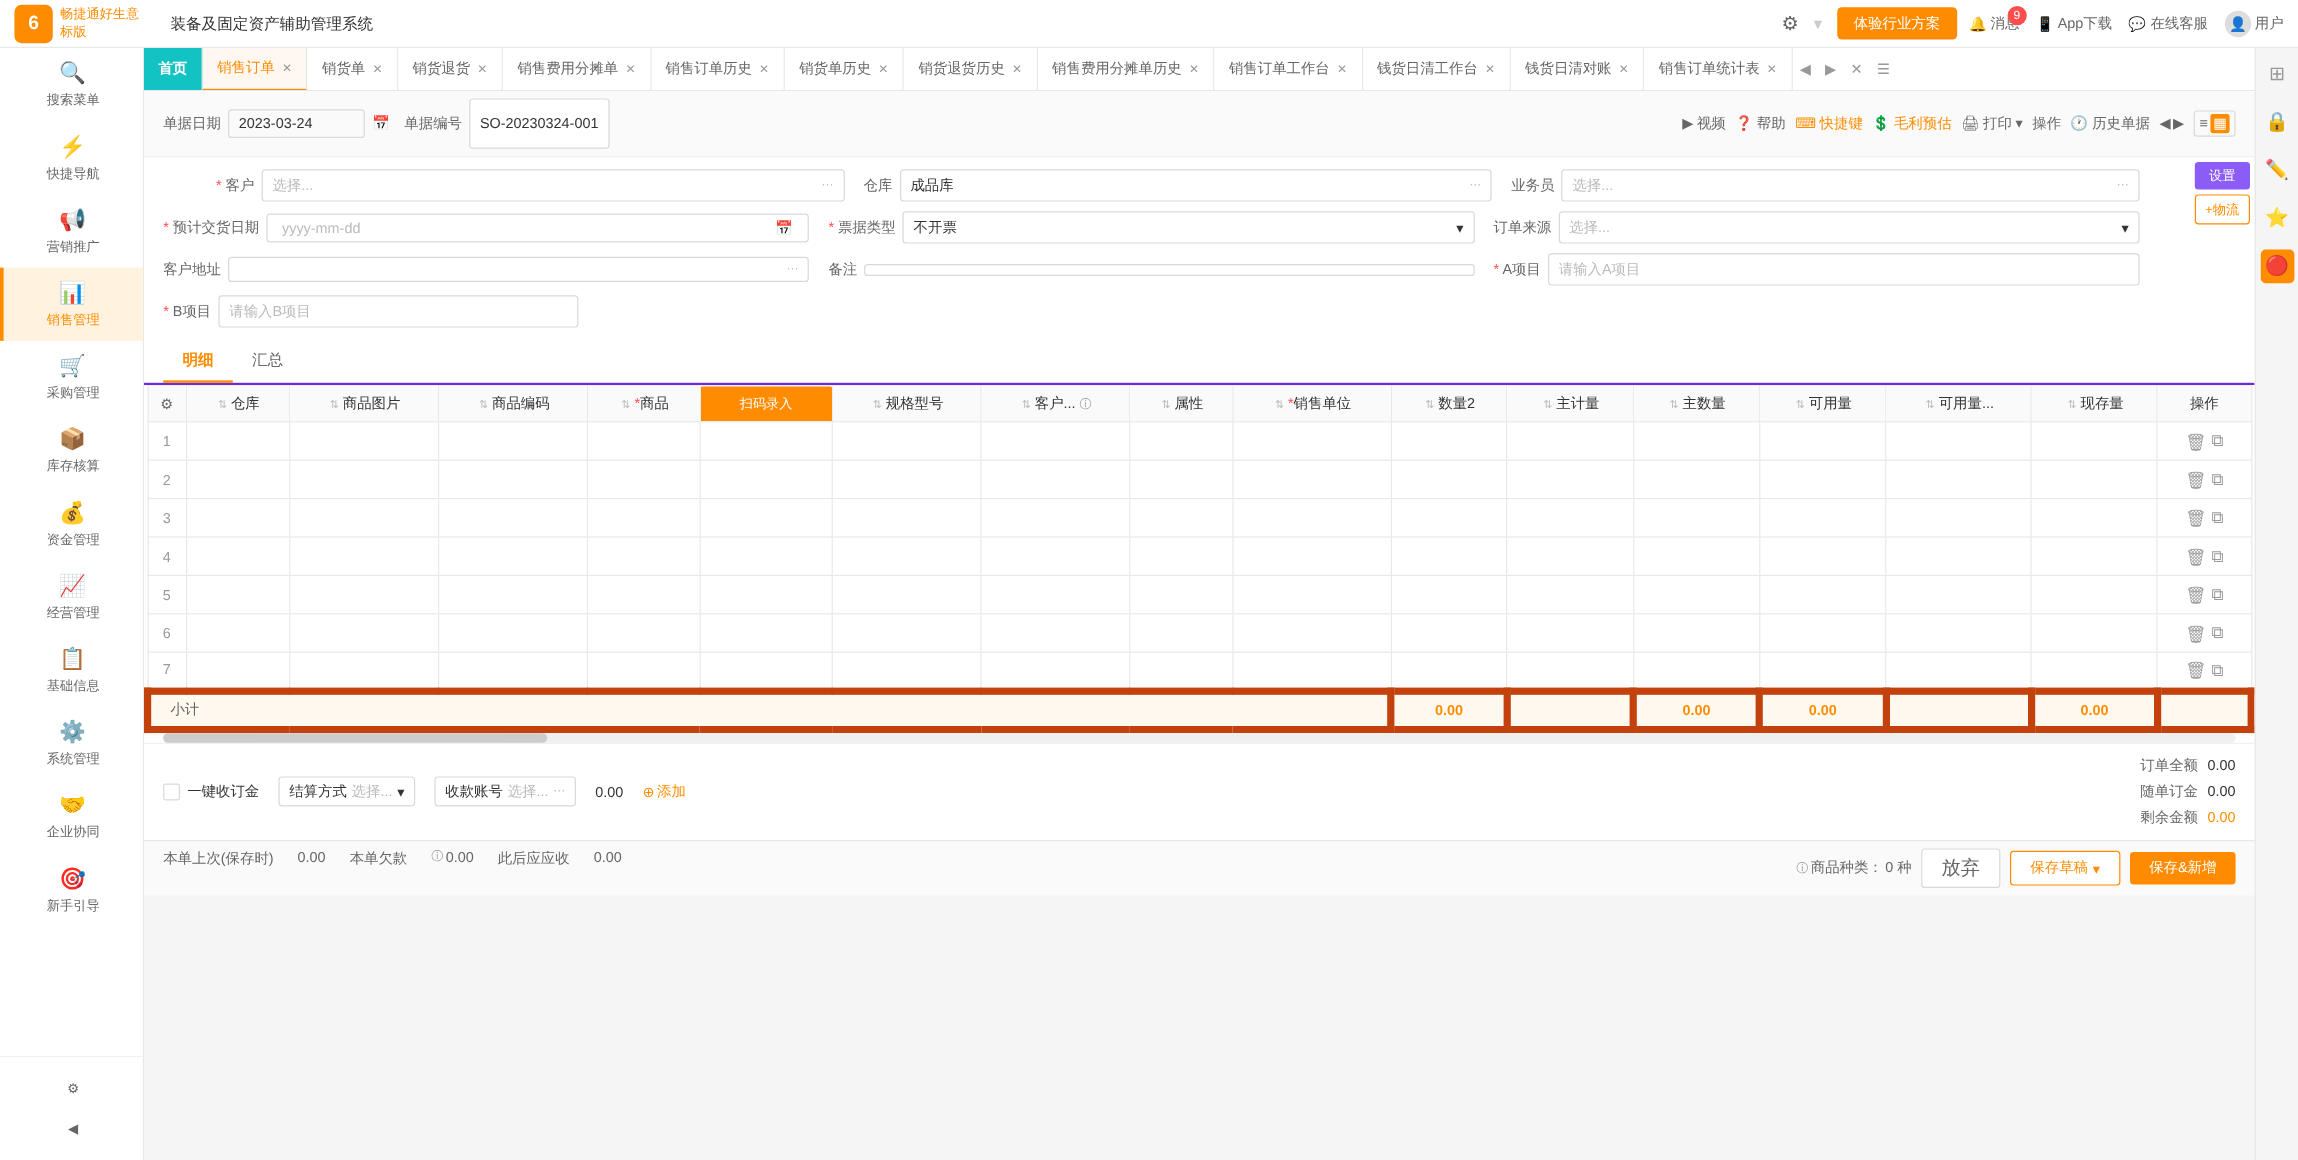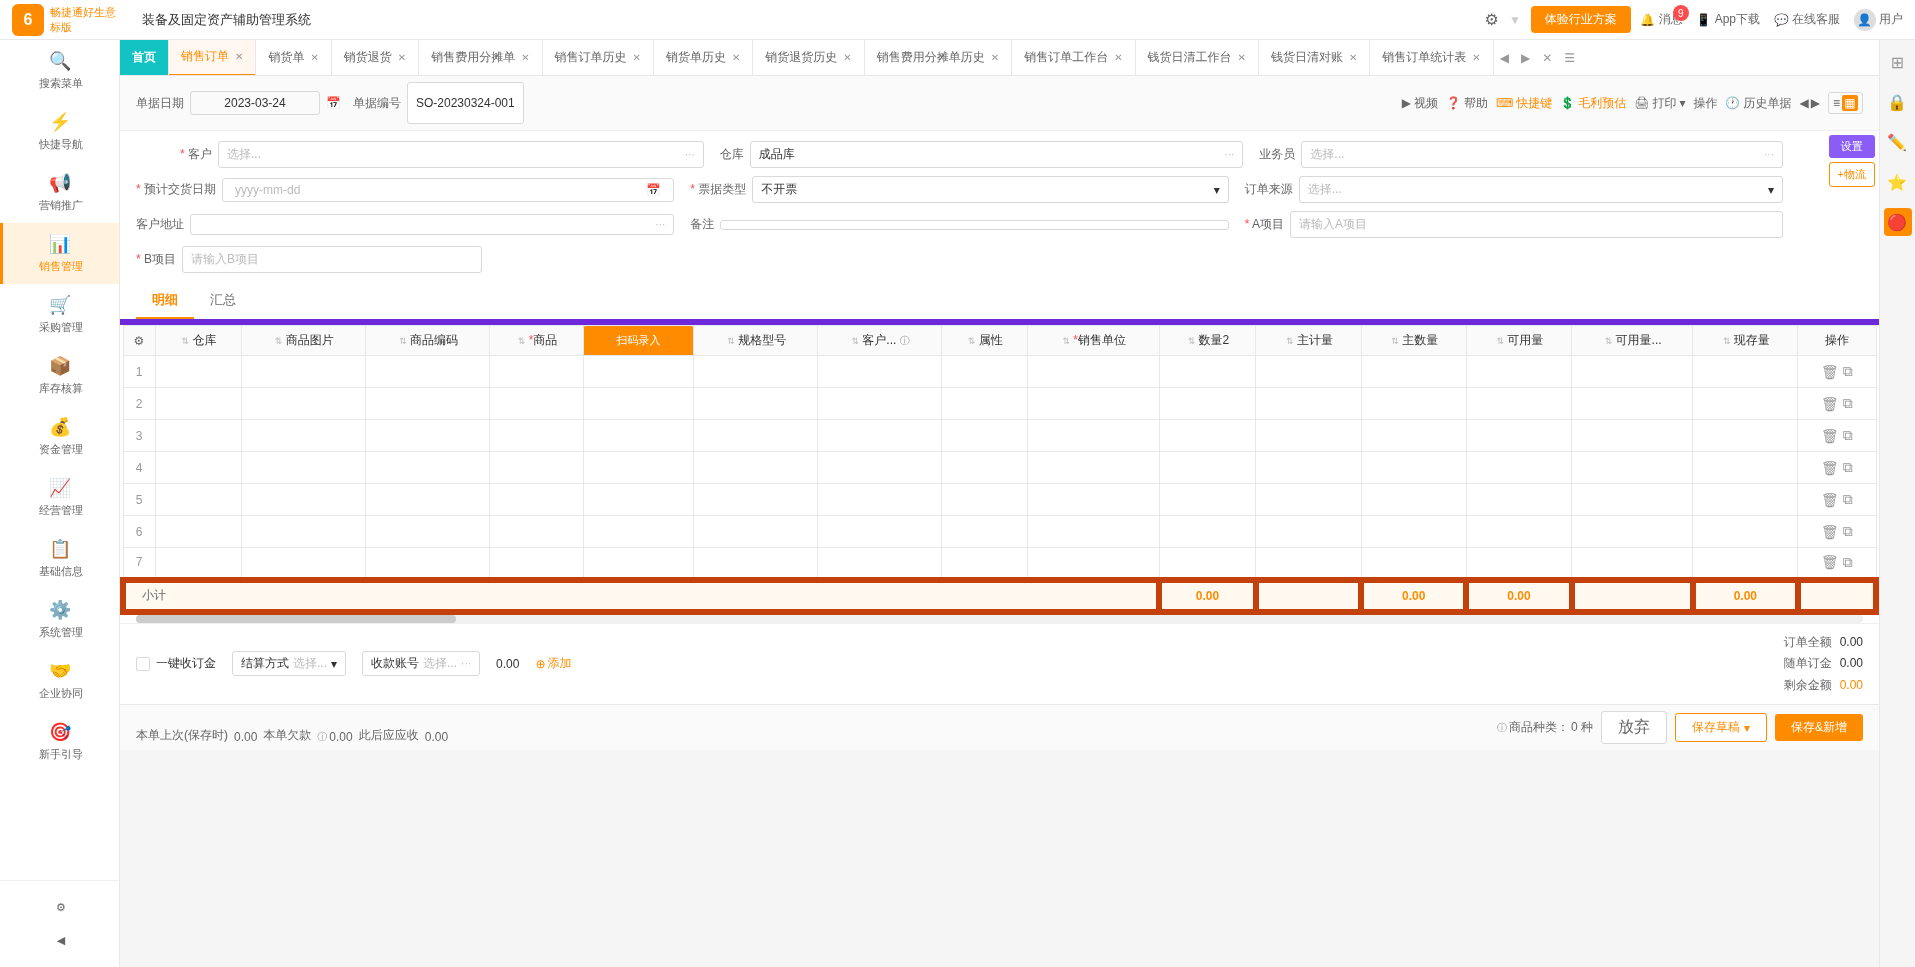--- a/index.html
+++ b/index.html
@@ -49,25 +49,25 @@
     .form-toolbar-right { margin-left: auto; display: flex; align-items: center; gap: 8px; font-size: 12px; color: #666; }
     .toolbar-btn { display: flex; align-items: center; gap: 3px; cursor: pointer; color: #666; font-size: 12px; }
     .toolbar-btn.orange { color: #ff8c00; }
 
     
     .form-fields { padding: 10px 16px; display: flex; flex-direction: column; gap: 8px; }
     .form-row { display: flex; align-items: center; gap: 16px; }
     .form-field { display: flex; align-items: center; gap: 6px; flex: 1; }
     .form-label { color: #666; white-space: nowrap; font-size: 12px; }
     .form-label.required::before { content: '* '; color: #ff4d4f; }
-    .date-input { border: 1px solid #d9d9d9; border-radius: 3px; padding: 4px 8px; font-size: 12px; color: #333; width: 130px; }
+    .date-input { border: 1px solid #d9d9d9; border-radius: 3px; padding: 4px 8px; font-size: 12px; color: #333; width: 114px; }
     .cal-icon { color: #999; cursor: pointer; }
 
     
-    .detail-tabs { display: flex; border-bottom: 6px solid #6d28d9; padding: 0 16px; background: white; }
+    .detail-tabs { display: flex; border-bottom: 2px solid #6d28d9; padding: 0 16px; background: white; }
     .detail-tab { padding: 8px 16px; cursor: pointer; font-size: 13px; color: #666; border-bottom: 2px solid transparent; }
     .detail-tab.active { color: #ff8c00; border-bottom-color: #ff8c00; font-weight: bold; }
 
     
     .data-table-wrapper { overflow-x: auto; background: white; }
     .data-table { width: 100%; border-collapse: collapse; font-size: 12px; min-width: 1600px; }
     .data-table th { background: #fafafa; border: 1px solid #e8e8e8; padding: 6px 8px; text-align: center; white-space: nowrap; color: #333; font-weight: normal; position: relative; }
     .data-table th .sort-arrows { color: #bbb; font-size: 9px; margin-left: 2px; }
     .data-table td { border: 1px solid #e8e8e8; padding: 4px 8px; text-align: center; height: 32px; background: white; }
     .row-num { color: #999; width: 30px; }
@@ -85,39 +85,39 @@
     
     .bottom-bar { display: flex; align-items: center; padding: 8px 16px; background: white; border-top: 1px solid #f0f0f0; gap: 16px; flex-shrink: 0; }
     .quick-order { display: flex; align-items: center; gap: 6px; }
     .checkbox { width: 14px; height: 14px; border: 1px solid #d9d9d9; border-radius: 2px; cursor: pointer; }
     .payment-select { border: 1px solid #d9d9d9; border-radius: 3px; padding: 3px 8px; font-size: 12px; display: flex; align-items: center; gap: 4px; cursor: pointer; }
     .account-select { border: 1px solid #d9d9d9; border-radius: 3px; padding: 3px 8px; font-size: 12px; display: flex; align-items: center; gap: 4px; cursor: pointer; }
     .amount-val { color: #333; }
     .add-btn { color: #ff8c00; cursor: pointer; display: flex; align-items: center; gap: 2px; }
 
     
-    .status-bar { display: flex; align-items: flex-end; padding: 6px 16px; background: #fafafa; border-top: 1px solid #e8e8e8; font-size: 12px; color: #666; gap: 6px; flex-shrink: 0; }
+    .status-bar { display: flex; align-items: flex-start; padding: 6px 16px; background: #fafafa; border-top: 1px solid #e8e8e8; font-size: 12px; color: #666; gap: 20px; flex-shrink: 0; }
     .status-bar-right { margin-left: auto; display: flex; align-items: center; gap: 8px; }
     .btn-discard { border: 1px solid #d9d9d9; background: white; padding: 5px 16px; border-radius: 3px; cursor: pointer; color: #666; font-size: 16px; }
     .btn-save-draft { border: 1px solid #ff8c00; background: white; padding: 5px 16px; border-radius: 3px; cursor: pointer; color: #ff8c00; font-size: 12px; display: flex; align-items: center; gap: 4px; }
     .btn-save-new { background: #ff8c00; border: none; padding: 5px 16px; border-radius: 3px; cursor: pointer; color: white; font-size: 12px; display: flex; align-items: center; gap: 4px; }
 
     
     .summary-box { margin-left: auto; text-align: right; font-size: 12px; color: #666; line-height: 1.8; }
     .summary-box .total-line { display: flex; justify-content: flex-end; gap: 8px; }
     .summary-box .val { color: #ff8c00; }
     .summary-box .val.black { color: #333; }
 
     
     .right-panel { width: 36px; background: #f5f5f5; border-left: 1px solid #e8e8e8; display: flex; flex-direction: column; align-items: center; padding: 8px 4px; gap: 12px; flex-shrink: 0; }
     .right-panel-icon { width: 28px; height: 28px; display: flex; align-items: center; justify-content: center; cursor: pointer; color: #999; font-size: 16px; border-radius: 4px; }
     .right-panel-icon.active { background: #ff8c00; color: white; }
 
     
-    .field-group { display: flex; align-items: center; gap: 6px; text-align: center; }
+    .field-group { display: flex; align-items: center; gap: 6px; }
     .field-value { color: #333; }
     .field-placeholder { color: #bbb; }
     .dotted-more { color: #bbb; font-size: 10px; }
 
     
     .th-gear { cursor: pointer; color: #666; }
   </style>
 </head>
 <body>
 

